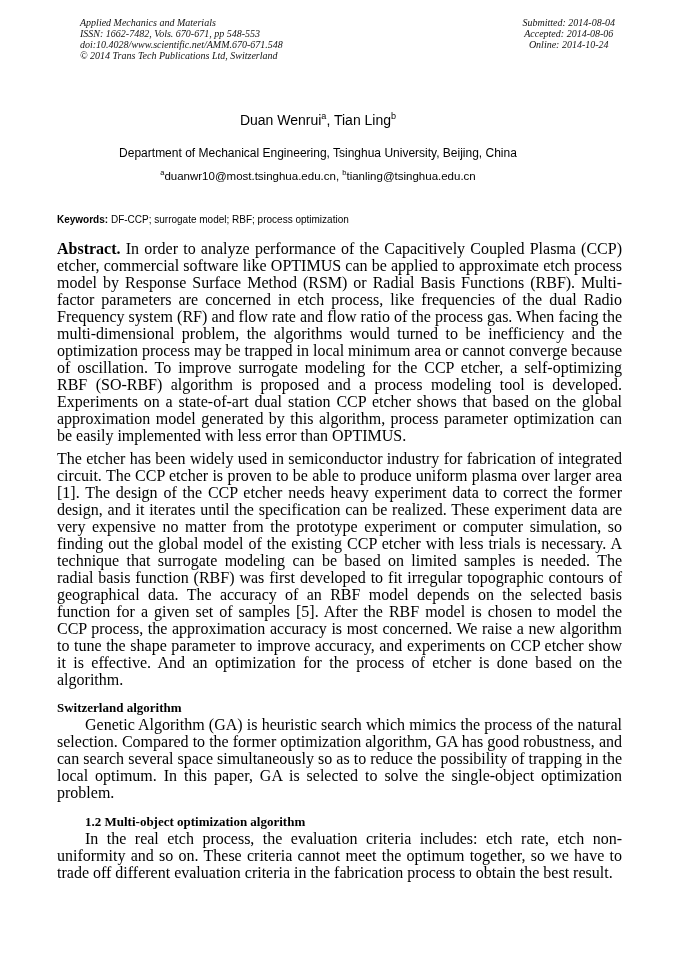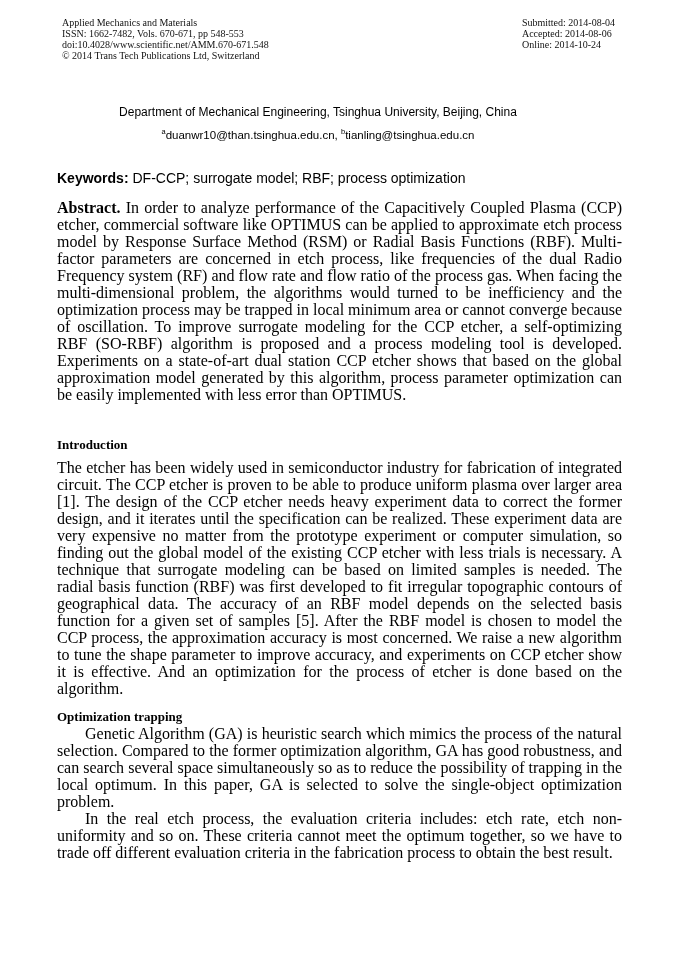--- a/index.html
+++ b/index.html
@@ -10,27 +10,28 @@
     background: #ffffff;
     color: #000000;
     overflow: hidden;
     box-sizing: border-box;
     font-family: "Liberation Serif", serif;
   }
   
   .hdr {
     display: flex;
     justify-content: space-between;
-    padding: 17px 63px 0 62px;
+    padding: 17px 63px 0 80px;
     font-family: "Liberation Serif", serif;
+    font-style: italic;
     font-size: 10px;
     line-height: 11px;
     color: #111111;
   }
-  .hdr-right { text-align: left; }
+  .hdr-right { text-align: center; }
 
   
   .front {
     width: 522px;
     margin-left: 57px;
     text-align: center;
     font-family: "Liberation Sans", sans-serif;
     padding-top: 27px;
   }
   .title {
@@ -57,21 +58,21 @@
 
   
   .content {
     width: 565px;
     margin: 0 56px 0 57px;
   }
   .content p, .content h2, .content h3 { margin: 0; padding: 0; }
   .keywords {
     margin-top: 28px !important;
     font-family: "Liberation Sans", sans-serif;
-    font-size: 14px;
+    font-size: 10px;
     line-height: 15px;
   }
   .keywords b { font-weight: bold; }
   .para {
     font-family: "Liberation Serif", serif;
     font-size: 16px;
     line-height: 17px;
     text-align: justify;
   }
   .abstract { margin-top: 13px !important; }
@@ -103,33 +104,34 @@
       <div>© 2014 Trans Tech Publications Ltd, Switzerland</div>
     </div>
     <div class="hdr-right">
       <div>Submitted: 2014-08-04</div>
       <div>Accepted: 2014-08-06</div>
       <div>Online: 2014-10-24</div>
     </div>
   </div>
 
   <div class="front">
+    <div class="authors"><span>Duan Wenrui</span><sup>a</sup><span>, </span><span>Tian Ling</span><sup>b</sup></div>
     <div class="affil">Department of Mechanical Engineering, Tsinghua University, Beijing, China</div>
-    <div class="emails"><sup>a</sup><span>duanwr10@than.tsinghua.edu.cn,</span> <sup>b</sup><span>tianling@tsinghua.edu.cn</span></div>
+    <div class="emails"><sup>a</sup><span>duanwr10@most.tsinghua.edu.cn,</span> <sup>b</sup><span>tianling@tsinghua.edu.cn</span></div>
   </div>
 
   <div class="content">
 
     <p class="keywords"><b>Keywords:</b> <span>DF-CCP; surrogate model; RBF; process optimization</span></p>
 
     <p class="para abstract"><b>Abstract.</b> <span>In order to analyze performance of the Capacitively Coupled Plasma (CCP) etcher, commercial software like OPTIMUS can be applied to approximate etch process model by Response Surface Method (RSM) or Radial Basis Functions (RBF). Multi-factor parameters are concerned in etch process, like frequencies of the dual Radio Frequency system (RF) and flow rate and flow ratio of the process gas. When facing the multi-dimensional problem, the algorithms would turned to be inefficiency and the optimization process may be trapped in local minimum area or cannot converge because of oscillation. To improve surrogate modeling for the CCP etcher, a self-optimizing RBF (SO-RBF) algorithm is proposed and a process modeling tool is developed. Experiments on a state-of-art dual station CCP etcher shows that based on the global approximation model generated by this algorithm, process parameter optimization can be easily implemented with less error than OPTIMUS.</span></p>
 
-    <h2 class="h1 intro-heading">Introduction</h2>
     <p class="para intro-body">The etcher has been widely used in semiconductor industry for fabrication of integrated circuit. The CCP etcher is proven to be able to produce uniform plasma over larger area [1]. The design of the CCP etcher needs heavy experiment data to correct the former design, and it iterates until the specification can be realized. These experiment data are very expensive no matter from the prototype experiment or computer simulation, so finding out the global model of the existing CCP etcher with less trials is necessary. A technique that surrogate modeling can be based on limited samples is needed. The radial basis function (RBF) was first developed to fit irregular topographic contours of geographical data. The accuracy of an RBF model depends on the selected basis function for a given set of samples [5]. After the RBF model is chosen to model the CCP process, the approximation accuracy is most concerned. We raise a new algorithm to tune the shape parameter to improve accuracy, and experiments on CCP etcher show it is effective. And an optimization for the process of etcher is done based on the algorithm.</p>
 
-    <h2 class="h1 opt-heading">Optimization trapping</h2>
+    <h2 class="h1 opt-heading">Switzerland algorithm</h2>
 
     <p class="para indent">Genetic Algorithm (GA) is heuristic search which mimics the process of the natural selection. Compared to the former optimization algorithm, GA has good robustness, and can search several space simultaneously so as to reduce the possibility of trapping in the local optimum. In this paper, GA is selected to solve the single-object optimization problem.</p>
 
+    <h3 class="h1 sub-heading sub2">1.2 Multi-object optimization algorithm</h3>
     <p class="para indent">In the real etch process, the evaluation criteria includes: etch rate, etch non-uniformity and so on. These criteria cannot meet the optimum together, so we have to trade off different evaluation criteria in the fabrication process to obtain the best result.</p>
 
   </div>
 </div>
 
 </body></html>

